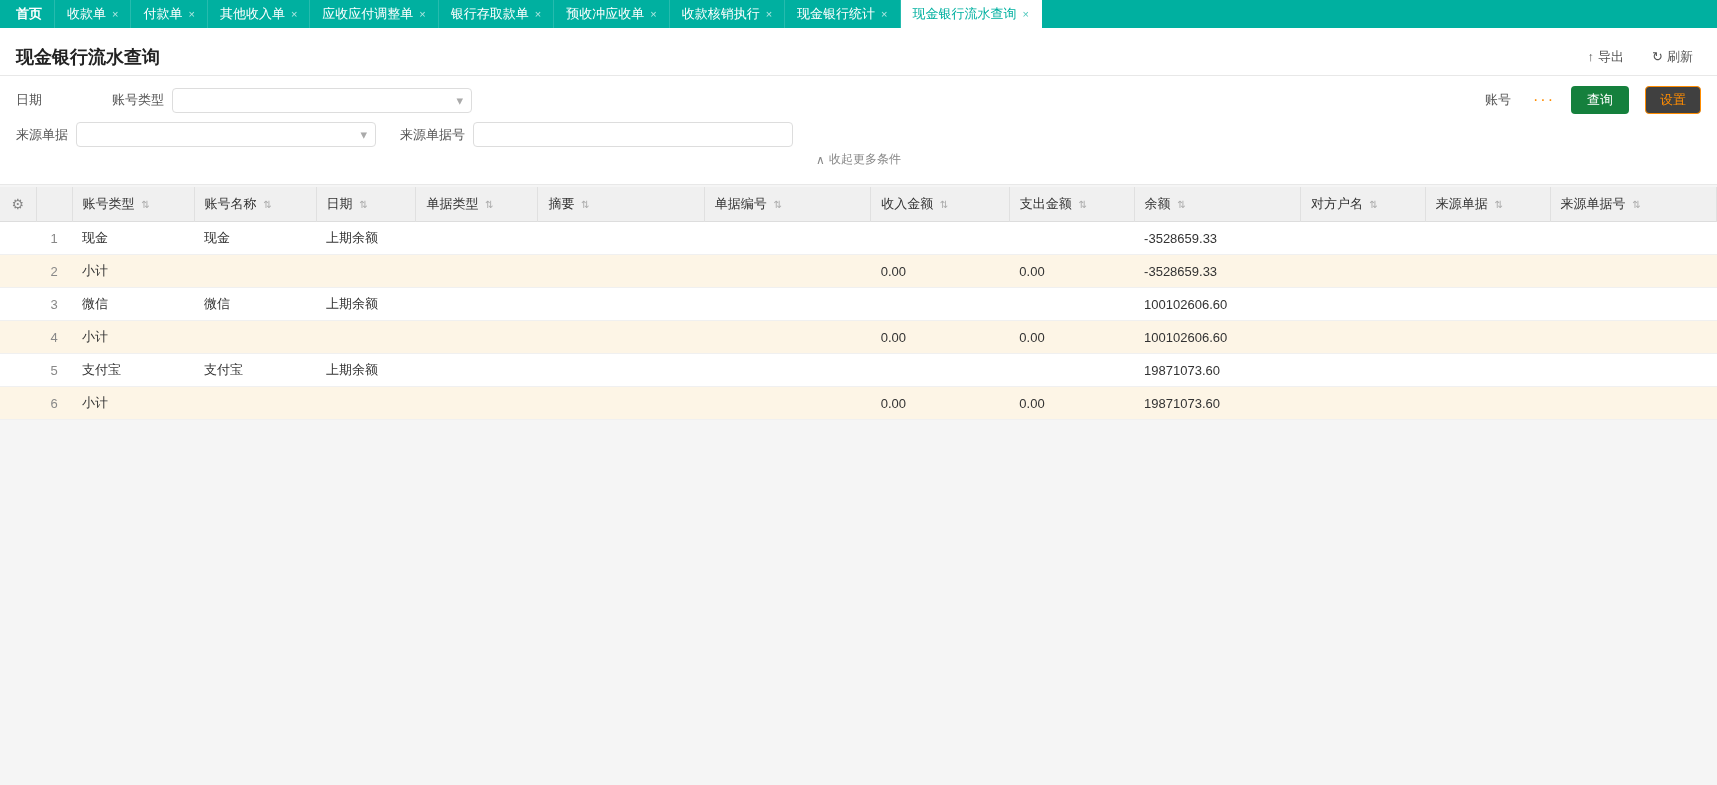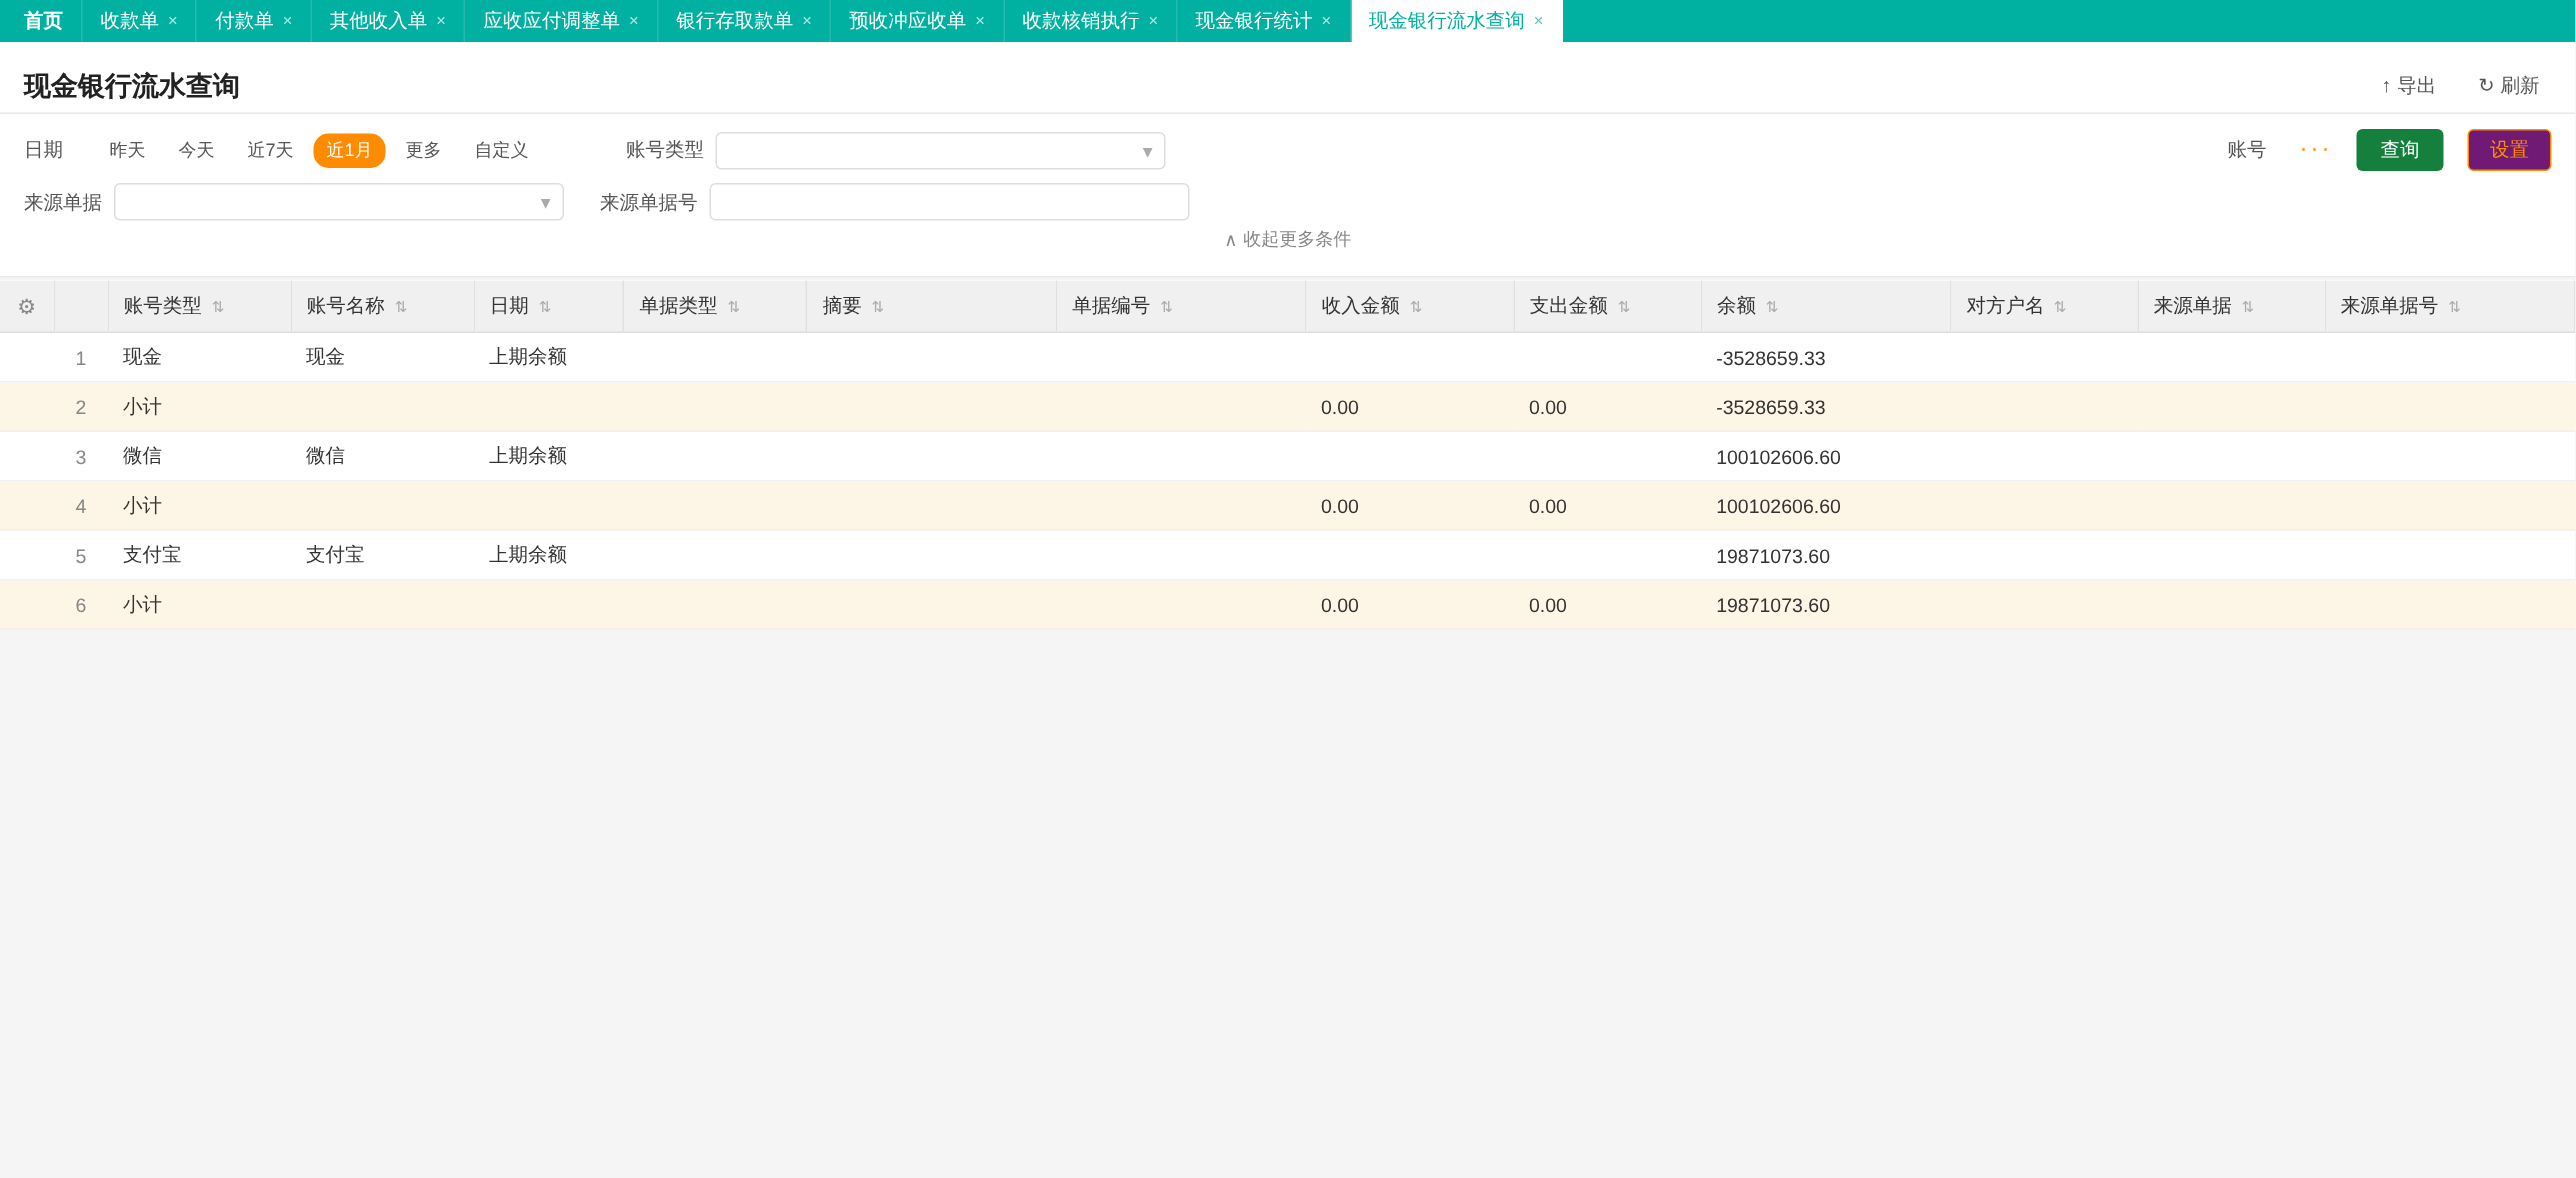--- a/index.html
+++ b/index.html
@@ -138,21 +138,21 @@
       background: #15803d;
       color: #fff;
       border: none;
       border-radius: 4px;
       padding: 5px 16px;
       font-size: 13px;
       cursor: pointer;
       white-space: nowrap;
     }
     .settings-btn {
-      background: #701a75;
+      background: #404040;
       color: #ff8c00;
       border: 1px solid #ff8c00;
       border-radius: 4px;
       padding: 4px 14px;
       font-size: 13px;
       cursor: pointer;
       white-space: nowrap;
     }
     .collapse-bar {
       text-align: center;
@@ -256,29 +256,20 @@
       <span>刷新</span>
     </div>
   </div>
 </div>
 
 <div class="filter-area">
   <div class="filter-row">
 
     <div class="filter-group">
       <span class="filter-label">日期</span>
-      <div class="date-btns">
-
-      <span class="date-btn">昨天</span>
-          <span class="date-btn">今天</span>
-          <span class="date-btn">近7天</span>
-          <span class="date-btn active">近1月</span>
-          <span class="date-btn">更多</span>
-          <span class="date-btn">自定义</span>
-        </div>
     </div>
 
     <div style="flex:1; display:flex; align-items:center; gap:8px; margin-left:40px;">
       <span class="filter-label">账号类型</span>
       <div class="filter-select" style="flex:1; max-width:300px;">
         <span></span>
         <span class="chevron">▾</span>
       </div>
     </div>
 

